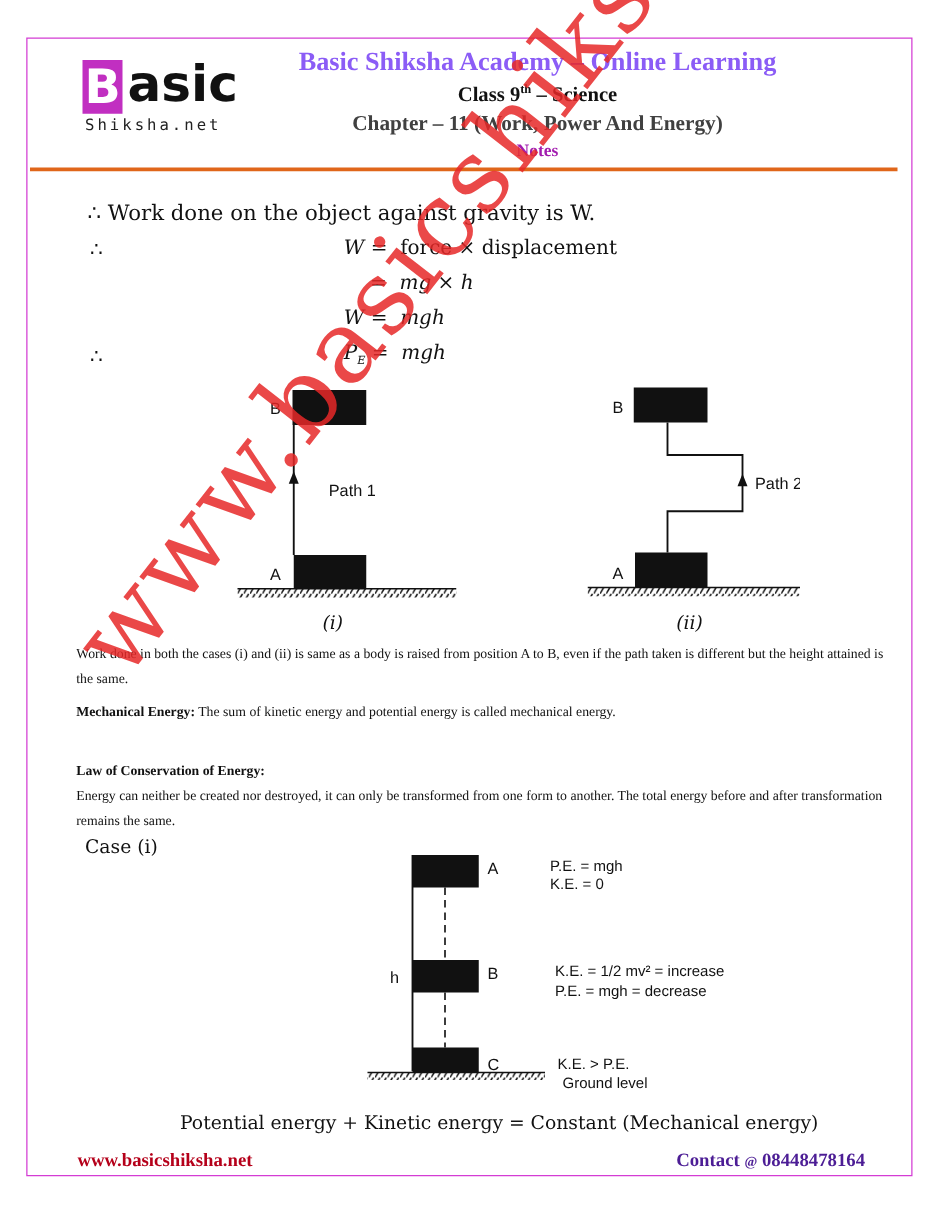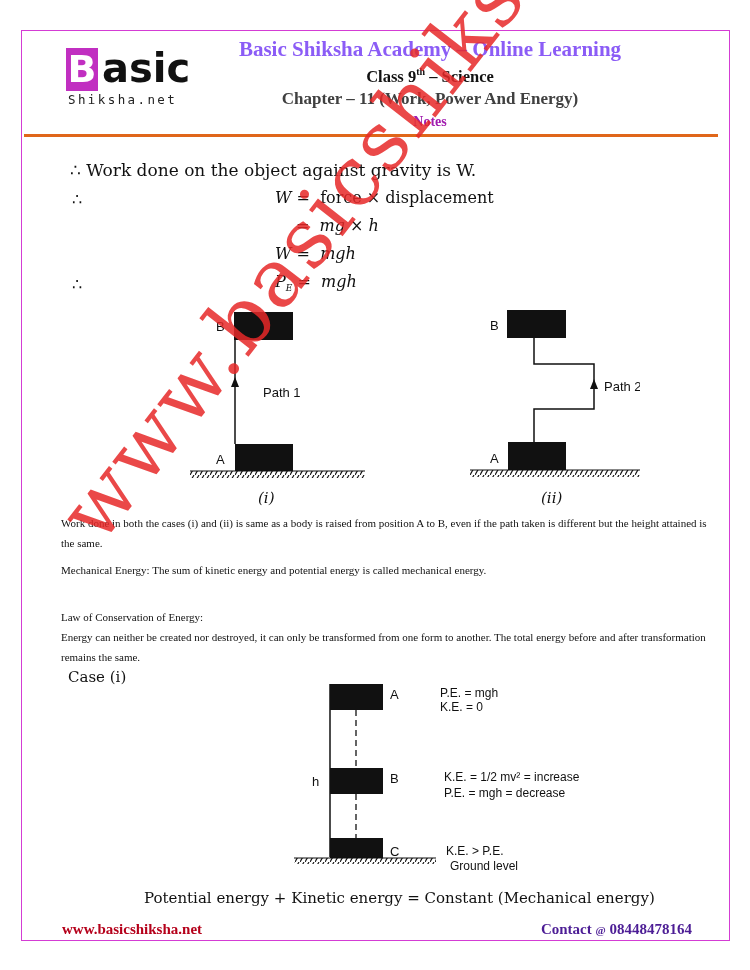--- a/index.html
+++ b/index.html
@@ -14,21 +14,21 @@
   .h-class sup { font-size: 10px; }
   .h-chapter { position: absolute; left: 150px; width: 560px; text-align: center; top: 89px; font-size: 17px; font-weight: bold; color: #404040; }
   .h-notes { position: absolute; left: 150px; width: 560px; text-align: center; top: 114px; font-size: 14px; font-weight: bold; color: #a21caf; }
   .h-rule { position: absolute; left: 24px; top: 134px; width: 694px; height: 3px; background: #e0661a; }
 
   .eq { position: absolute; font-family: "DejaVu Serif", serif; font-size: 16px; color: #111; white-space: nowrap; }
   .eq i { font-style: italic; }
   .therefore { font-family: "DejaVu Sans", sans-serif; font-size: 16px; }
 
   .para { position: absolute; left: 61px; width: 660px; font-size: 11px; line-height: 20px; color: #111; }
-  .para b { font-weight: normal; }
+  .para b { font-weight: bold; }
   .case { position: absolute; left: 68px; top: 668px; font-family: "DejaVu Serif", serif; font-size: 15px; }
   .formula { position: absolute; left: 144px; top: 889px; font-family: "DejaVu Serif", serif; font-size: 15px; white-space: nowrap; }
   .footer-l { position: absolute; left: 62px; top: 921px; font-size: 15px; font-weight: bold; color: #b5001a; }
   .footer-r { position: absolute; right: 58px; top: 921px; font-size: 15px; font-weight: bold; color: #4c1d95; }
   .footer-r span.at { font-size: 11px; }
 
   svg.diag { position: absolute; }
   .lbl { font-family: "Liberation Sans", sans-serif; font-size: 13px; fill: #111; }
   .cap { font-family: "DejaVu Serif", serif; font-style: italic; font-size: 15px; fill: #111; }
   .watermark { position: absolute; left: 40px; top: 500px; transform: rotate(-52deg); transform-origin: left top; font-family: "DejaVu Serif", serif; font-size: 82px; color: rgba(230,40,40,0.85); white-space: nowrap; letter-spacing: 3px; pointer-events: none; }

